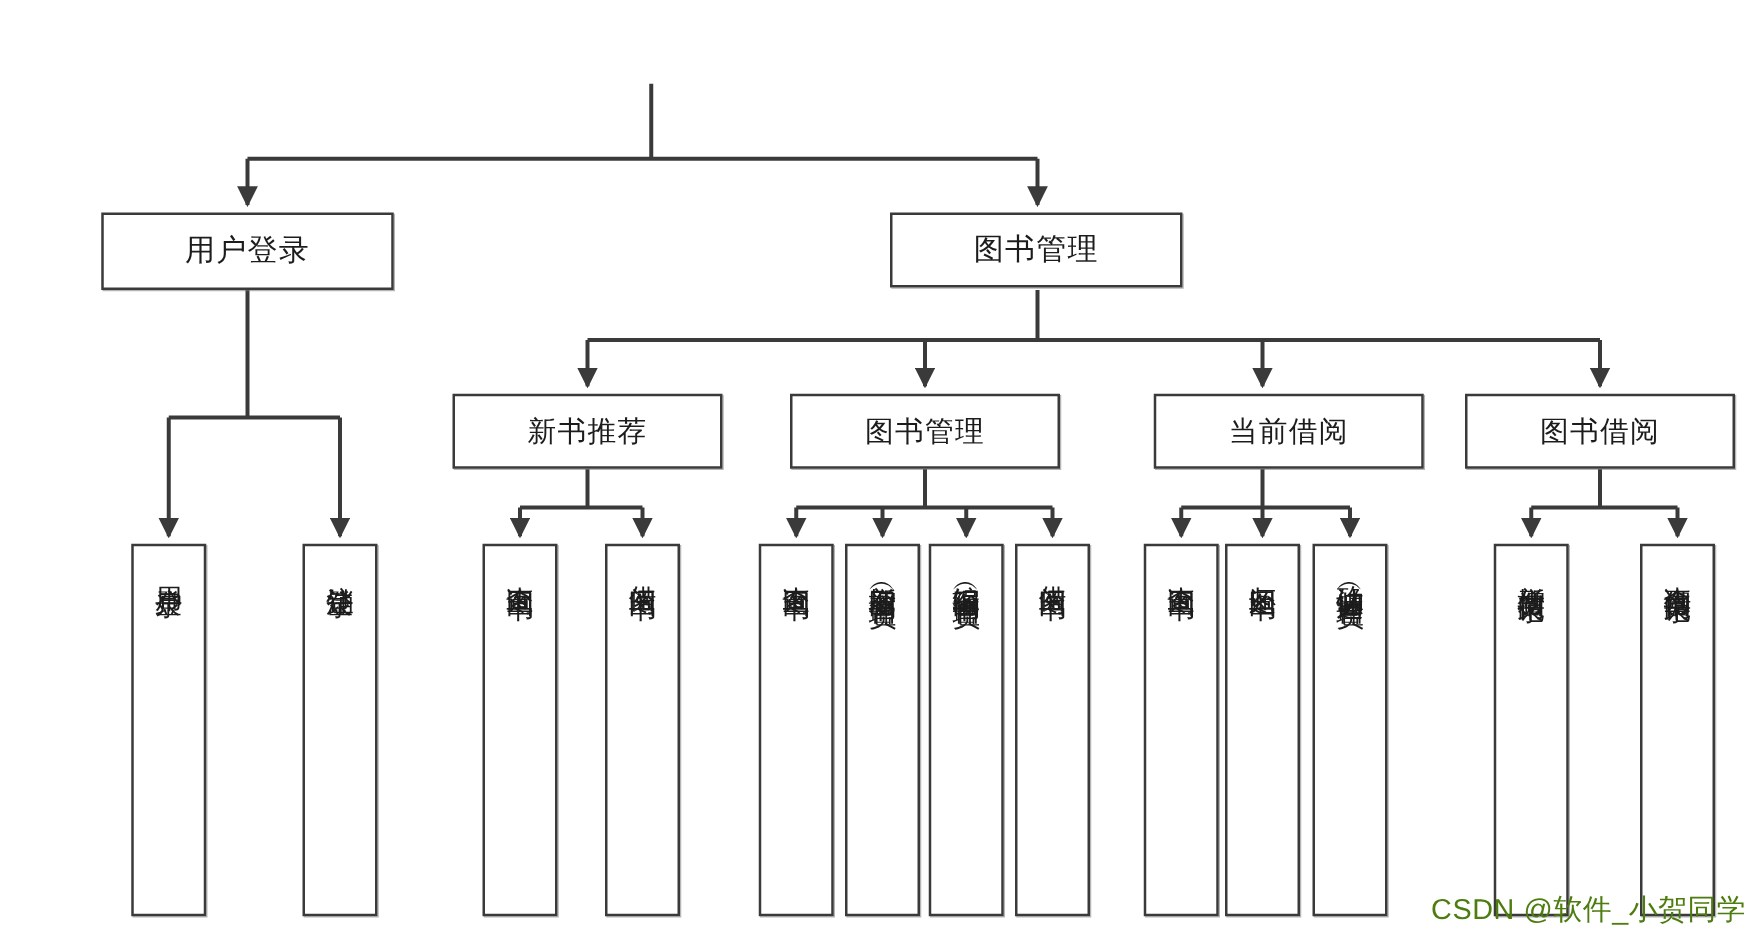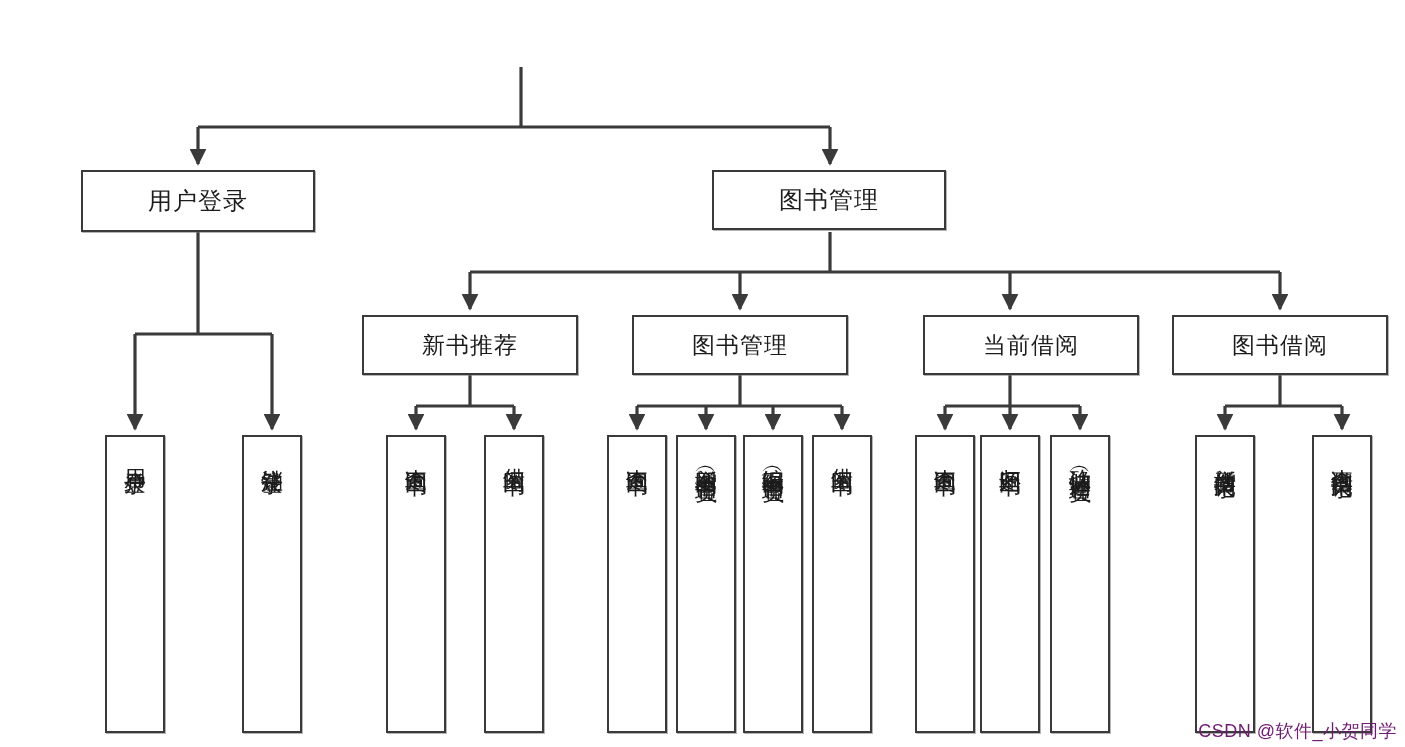--- a/index.html
+++ b/index.html
@@ -44,22 +44,22 @@
     font-size:22px;
     line-height:1.18;
     letter-spacing:2px;
     white-space:normal;
     max-height:275px;
   }
 
   .watermark{
     position:absolute;
     right:8px;bottom:4px;
-    font-size:18px;
-    color:#701a75;
+    font-size:23px;
+    color:#4d7c0f;
     letter-spacing:.5px;
     white-space:nowrap;
     z-index:5;
   }
 </style>
 </head>
 <body>
 
 <div id="stage">
 

